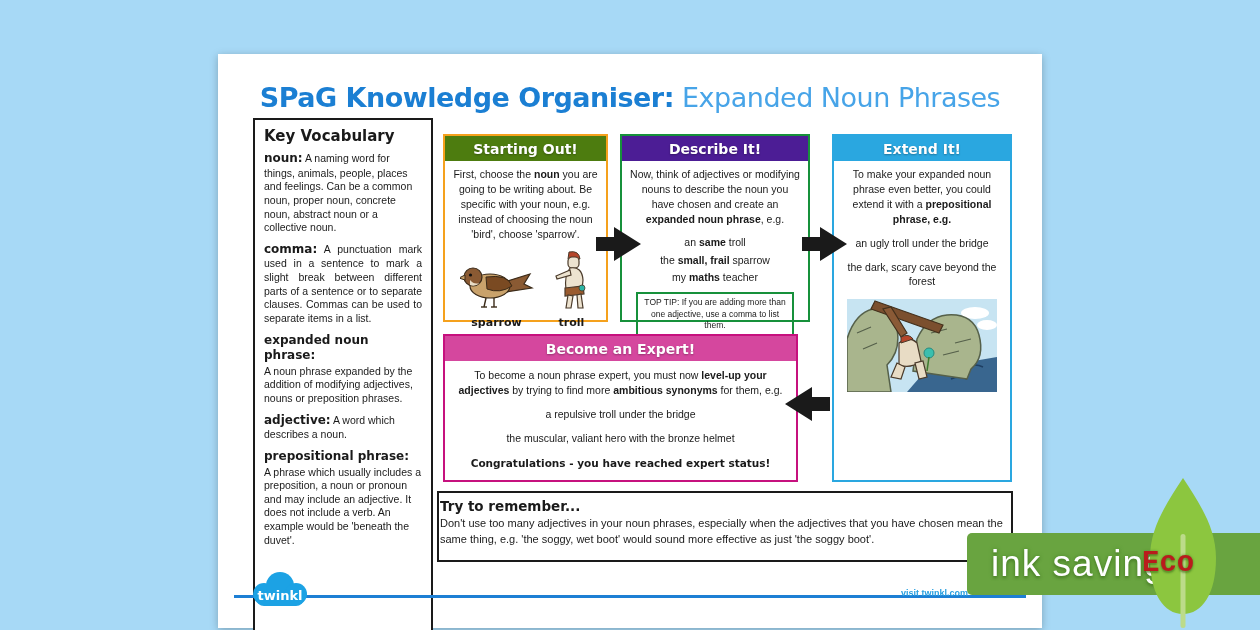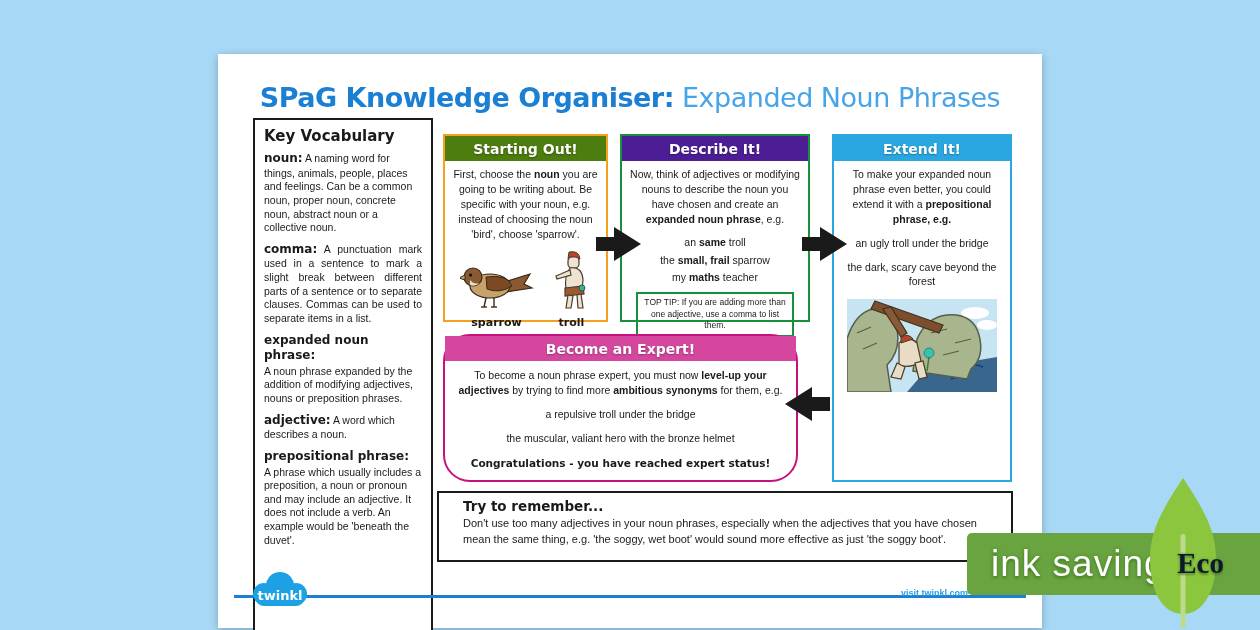--- a/index.html
+++ b/index.html
@@ -45,21 +45,21 @@
   .section .bd{
     flex:1 1 auto;padding:6px 7px;font-size:10.5px;line-height:1.42;text-align:center;
     display:flex;flex-direction:column;
   }
   .sec-orange{border-color:#F5A11D;}
   .sec-orange .hdr{background:#4d7c0f;}
   .sec-green{border-color:#17913B;}
   .sec-green .hdr{background:#4c1d95;}
   .sec-blue{border-color:#2AA7E0;}
   .sec-blue .hdr{background:#2AA7E0;}
-  .sec-pink{border-color:#C6117E;border-radius:27px;}
+  .sec-pink{border-color:#C6117E;}
   .sec-pink .hdr{background:#D5479E;}
 
   #starting-out{left:225px;top:80px;width:165px;height:188px;}
   #describe-it{left:402px;top:80px;width:190px;height:188px;}
   #extend-it{left:614px;top:80px;width:180px;height:348px;}
   #become-expert{left:225px;top:280px;width:355px;height:148px;}
 
   .noun-images{display:flex;justify-content:center;align-items:flex-end;gap:18px;margin-top:8px;}
   .noun-fig{display:flex;flex-direction:column;align-items:center;}
   .noun-fig .lbl{font-family:"DejaVu Sans",sans-serif;font-weight:bold;font-size:11px;margin-top:3px;}
@@ -69,21 +69,21 @@
   .tip-box{
     margin:7px auto 2px auto;border:2px solid #17913B;padding:3px 5px;width:92%;
     box-sizing:border-box;font-size:8.5px;line-height:1.35;
   }
   .congrats{font-weight:bold;font-family:"DejaVu Sans",sans-serif;font-size:10.5px;margin-top:10px;}
   .scene{margin:10px auto 0 auto;display:block;}
 
   
   .remember-box{
     position:absolute;left:219px;top:437px;width:576px;height:71px;
-    border:2px solid #1a1a1a;box-sizing:border-box;padding:5px 24px;background:#fff;
+    border:2px solid #1a1a1a;box-sizing:border-box;padding:5px 1px;background:#fff;
   }
   .remember-box h3{margin:0 0 2px 0;font-family:"DejaVu Sans",sans-serif;font-size:13.5px;}
   .remember-box p{margin:0;font-size:11px;line-height:1.45;}
 
   
   .arrow{position:absolute;z-index:2;}
   #arrow-1{left:378px;top:170px;}
   #arrow-2{left:584px;top:170px;}
   #arrow-3{left:566px;top:330px;}
 
@@ -100,22 +100,22 @@
     position:absolute;left:967px;top:533px;width:293px;height:62px;z-index:3;
     background:#69A440;border-radius:5px 0 0 5px;
     display:flex;align-items:center;
   }
   .eco-bar .ink-label{
     margin-left:24px;font-size:37px;color:#fff;letter-spacing:1px;
     text-shadow:0 0 4px #4E8C2B,0 2px 3px rgba(50,90,20,.55);
   }
   .eco-leaf{position:absolute;left:1142px;top:476px;z-index:4;}
   .eco-label{
-    position:absolute;left:1142px;top:547px;width:82px;text-align:right;z-index:5;
-    font-family:Liberation Serif, serif;font-weight:bold;font-size:29px;color:#0f172a;
+    position:absolute;left:1142px;top:547px;width:82px;text-align:left;z-index:5;
+    font-family:Liberation Mono, monospace;font-weight:bold;font-size:29px;color:#b91c1c;
     text-shadow:0 0 3px #5B9331,0 2px 2px rgba(50,90,20,.5);
   }
 </style>
 </head>
 <body>
 
 <div class="page">
 
   <div class="title">
     <span class="t-bold">SPaG Knowledge Organiser:</span><span class="t-light"> Expanded Noun Phrases</span>

